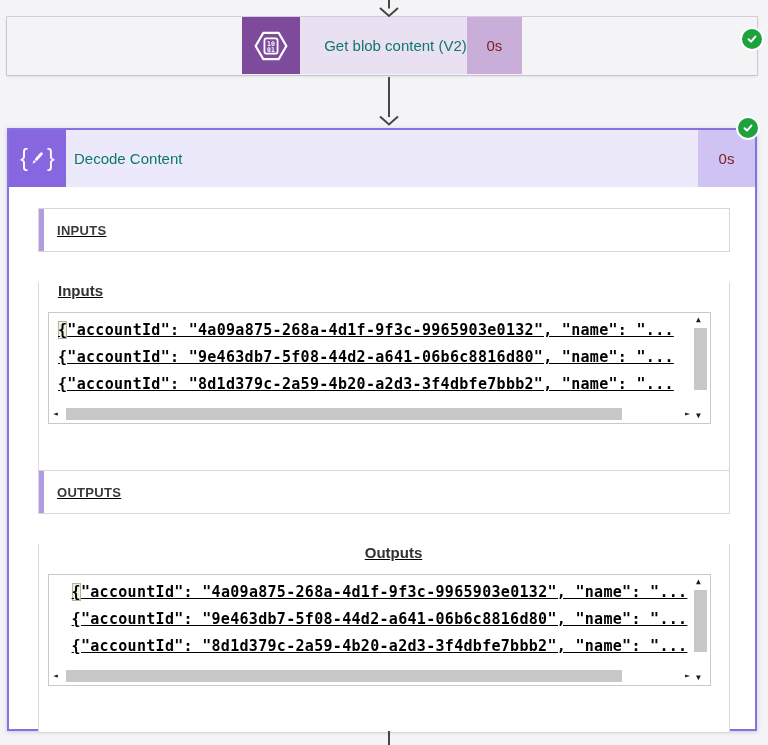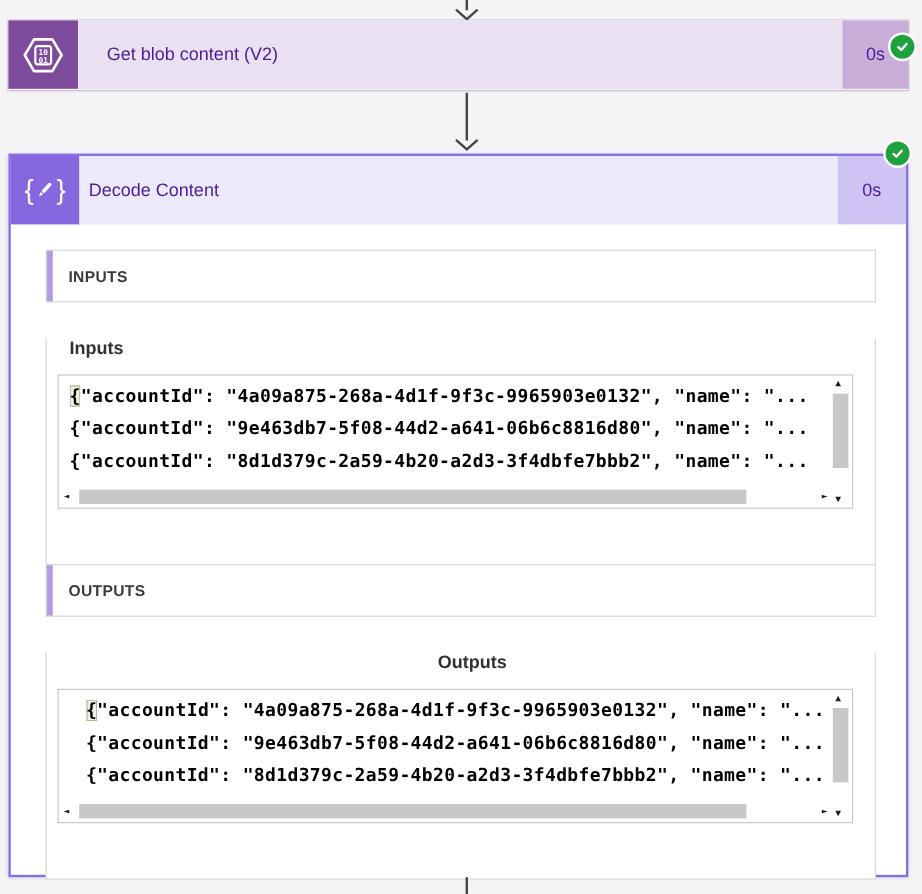--- a/index.html
+++ b/index.html
@@ -9,46 +9,46 @@
   .flow-arrow{position:absolute;left:374px;}
   .flow-arrow svg{display:block;}
   .arrow-stroke{stroke:#484644;stroke-width:2;fill:none;}
   .bottom-line{position:absolute;left:388px;top:731px;width:2px;height:14px;background:#484644;}
 
   
   .card{position:absolute;left:7px;width:750px;display:flex;flex-direction:column;box-sizing:border-box;}
   .card-header{display:flex;align-items:stretch;height:57px;cursor:pointer;}
 
   
-  #card-blob{top:17px;height:58px;box-shadow:0 0 0 1px rgba(125,85,150,0.22),0 1px 3px rgba(0,0,0,0.14);}
+  #card-blob{top:17px;height:58px;box-shadow:0 0 0 1px rgba(125,85,150,0.22),0 1px 3px rgba(0,0,0,0.14);align-items:center;}
   #card-blob .icon-box{width:58px;background:#7e4b9c;display:flex;align-items:center;justify-content:center;flex:none;}
   #card-blob .title-area{flex:1;background:#e9e0f2;display:flex;align-items:center;padding-left:24px;}
   #card-blob .duration-box{width:55px;background:#c9aeda;display:flex;align-items:center;justify-content:center;flex:none;}
 
   
   #card-decode{top:128px;height:603px;background:#ffffff;border:2px solid #8671e3;box-shadow:0 1px 4px rgba(90,70,160,0.25);}
   #card-decode .card-header{height:57px;flex:none;}
   #card-decode .icon-box{width:57px;background:#8767df;display:flex;align-items:center;justify-content:center;flex:none;position:relative;}
   #card-decode .title-area{flex:1;background:#ece9fb;display:flex;align-items:center;padding-left:8px;}
   #card-decode .duration-box{width:57px;background:#cfc3f3;display:flex;align-items:center;justify-content:center;flex:none;}
 
-  .card-title{font-size:15px;color:#4c1d95;}
-  .duration-text{font-size:15px;color:#4c1d95;}
+  .card-title{font-size:15px;color:#0f766e;}
+  .duration-text{font-size:15px;color:#7f1d1d;}
 
   
   .status-badge{position:absolute;width:24px;height:24px;border-radius:50%;background:#1fa23e;border:2px solid #ffffff;box-sizing:border-box;display:flex;align-items:center;justify-content:center;z-index:5;}
   #badge-blob{left:733px;top:10px;}
   #badge-decode{left:727px;top:-14px;}
 
   
   .brace{color:#ffffff;font-size:23px;font-weight:400;line-height:1;}
   .pen-svg{margin:0 1px;}
 
   
-  .io-section{position:absolute;left:29px;width:692px;box-sizing:border-box;}
+  .io-section{position:absolute;left:29px;width:692px;box-sizing:border-box;text-decoration:underline;}
   #section-inputs{top:78px;}
   #section-outputs{top:340px;text-align:center;}
   .io-header{position:relative;height:44px;border:1px solid #d8d8d8;background:#ffffff;box-sizing:border-box;display:flex;align-items:center;}
   .io-stripe{position:absolute;left:0;top:0;bottom:0;width:5px;background:#b19ce2;}
   .io-header-label{padding-left:18px;font-size:13px;font-weight:bold;color:#3b3a39;letter-spacing:0.3px;}
   .io-body{border:1px solid #d8d8d8;border-top:none;background:#ffffff;box-sizing:border-box;}
   #section-inputs .io-body{height:191px;}
   #section-outputs .io-body{height:189px;}
   .io-label{margin:30px 0 13px 19px;font-size:15px;font-weight:bold;color:#323130;}
 

